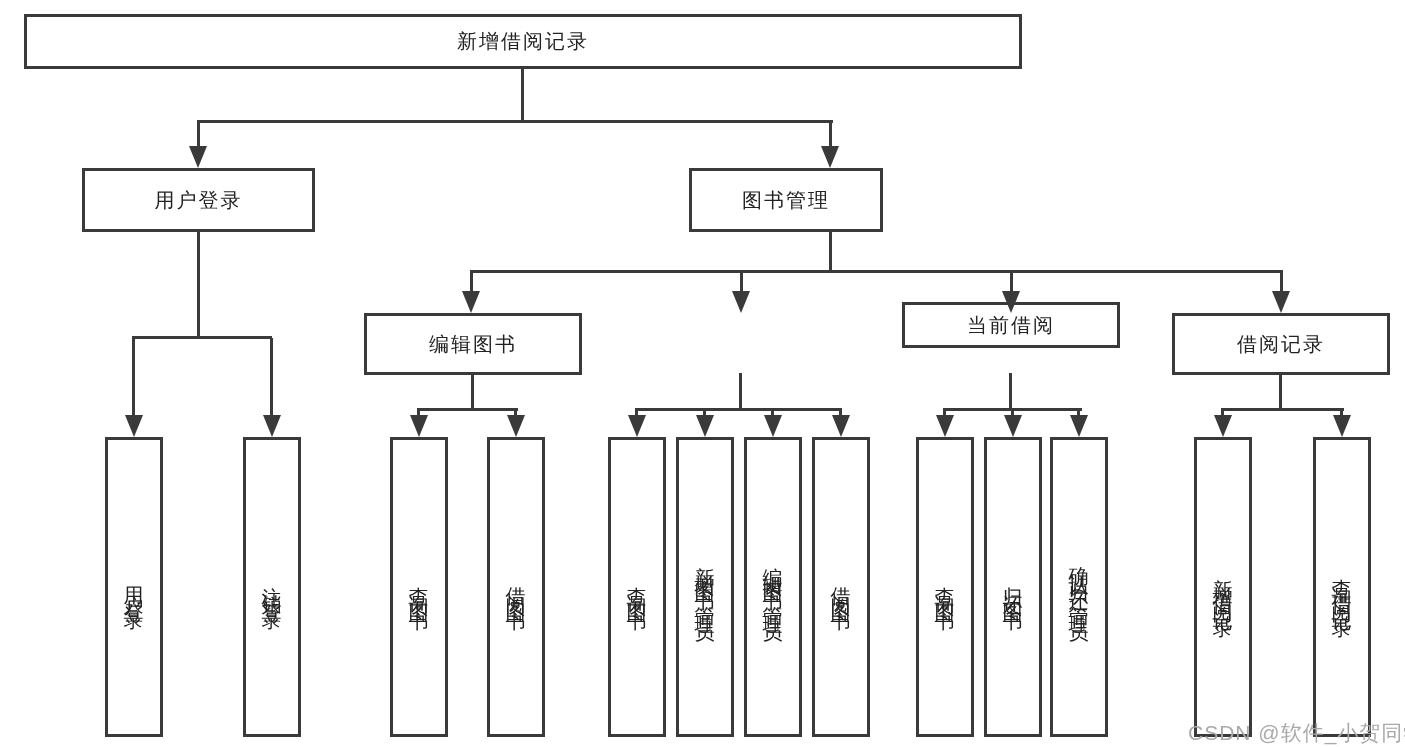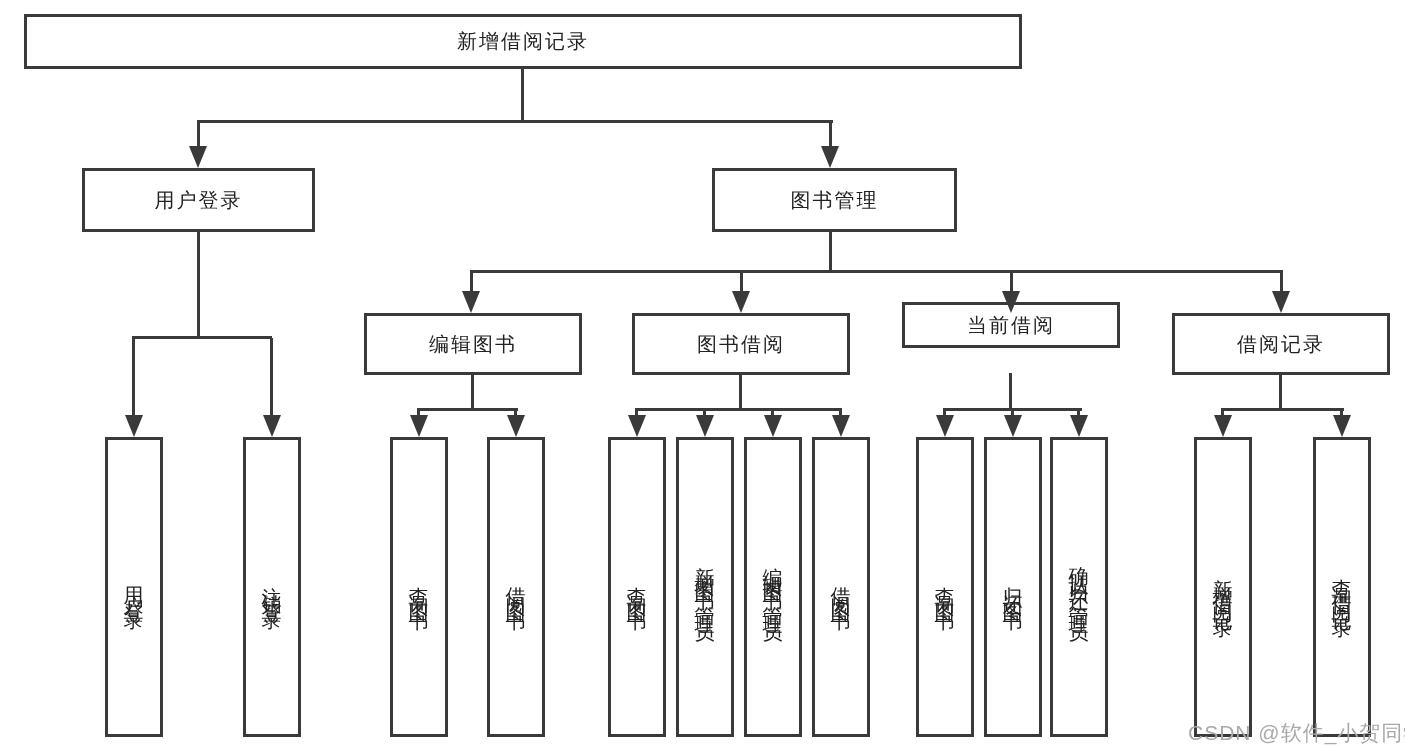--- a/index.html
+++ b/index.html
@@ -40,24 +40,23 @@
   }
 </style>
 </head>
 <body>
 
 <div id="canvas">
 
   <div class="node h" style="left:24px;top:14px;width:998px;height:55px">新增借阅记录</div>
 
   <div class="node h" style="left:82px;top:168px;width:233px;height:64px">用户登录</div>
-  <div class="node h" style="left:712px;top:168px;width:245px;height:64px">图书管理</div>
+  <div class="node h" style="left:689px;top:168px;width:194px;height:64px">图书管理</div>
 
   <div class="node h" style="left:364px;top:313px;width:218px;height:62px">编辑图书</div>
-  <div class="node h" style="left:632px;top:313px;width:218px;height:62px">图书借阅</div>
   <div class="node h" style="left:902px;top:302px;width:218px;height:46px">当前借阅</div>
   <div class="node h" style="left:1172px;top:313px;width:218px;height:62px">借阅记录</div>
 
   <div class="node v" style="left:105px;top:437px;width:58px;height:300px">用户登录</div>
   <div class="node v" style="left:243px;top:437px;width:58px;height:300px">注销登录</div>
 
   <div class="node v" style="left:390px;top:437px;width:58px;height:300px">查询图书</div>
   <div class="node v" style="left:487px;top:437px;width:58px;height:300px">借阅图书</div>
 
   <div class="node v" style="left:608px;top:437px;width:58px;height:300px">查询图书</div>

